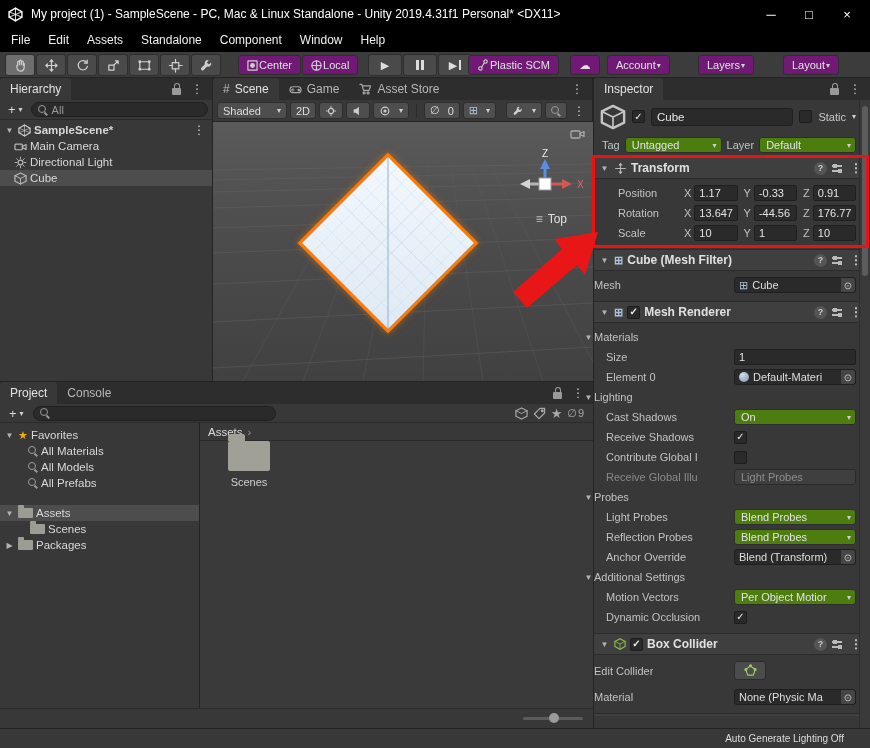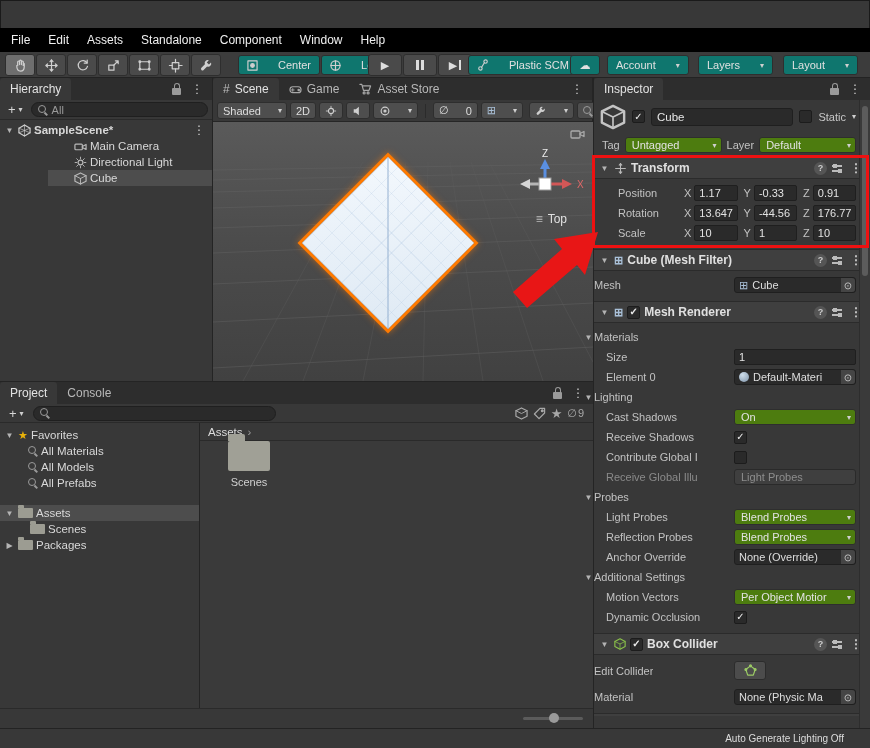--- a/index.html
+++ b/index.html
@@ -14,22 +14,22 @@
   .win-btn { width:30px; height:22px; display:flex; align-items:center; justify-content:center; color:#fff; font-size:13px; }
   .menubar { position:absolute; left:0; top:28px; width:870px; height:24px; background:#000;
              display:flex; align-items:center; padding-left:2px; }
   .menu-item { color:#f0f0f0; font-size:12px; padding:0 9px; height:24px; display:flex; align-items:center; }
   .toolbar { position:absolute; left:0; top:52px; width:870px; height:26px; background:#3c3c3c;
              border-bottom:1px solid #232323; }
   .tb-cluster { position:absolute; top:2px; height:22px; display:flex; align-items:center; gap:1px; }
   .tool-btn { width:30px; height:22px; background:#4a4a4a; border:1px solid #2e2e2e; display:flex;
               align-items:center; justify-content:center; border-radius:3px; }
   .tool-btn.active { background:#6e6e6e; }
-  .tb-btn { height:20px; background:#0f766e; border:1px solid #2e2e2e; border-radius:3px; color:#e0e0e0;
-            font-size:11px; display:flex; align-items:center; gap:20px; padding:0 8px; }
+  .tb-btn { height:20px; background:#701a75; border:1px solid #2e2e2e; border-radius:3px; color:#e0e0e0;
+            font-size:11px; display:flex; align-items:center; gap:1px; padding:0 8px; }
   .caret { font-size:8px; color:#cfcfcf; flex:none; }
   .pausebars { display:flex; gap:2px; }
   .pausebars i { display:block; width:3px; height:10px; background:#ddd; }
   .stepbar { display:block; width:2px; height:10px; background:#ddd; margin-left:2px; }
 
   
   .icn { display:inline-flex; align-items:center; justify-content:center; flex:none; }
   .dots { color:#cfcfcf; font-size:12px; padding:0 3px; }
   .fold { color:#b4b4b4; font-size:8px; width:11px; text-align:center; flex:none; }
   .mag { width:10px; height:12px; position:relative; display:inline-block; flex:none; }
@@ -55,27 +55,27 @@
   
   .hierarchy { position:absolute; left:0; top:78px; width:213px; height:303px; background:#383838; border-right:1px solid #242424; }
   .searchrow { height:20px; display:flex; align-items:center; gap:4px; padding:0 4px; border-bottom:1px solid #2a2a2a; }
   .plus-btn { height:16px; display:flex; align-items:center; gap:3px; padding:0 4px; color:#d8d8d8; font-size:13px; }
   .searchbox { flex:1; height:15px; background:#2a2a2a; border:1px solid #1f1f1f; border-radius:8px;
                display:flex; align-items:center; gap:4px; padding:0 6px; color:#9a9a9a; font-size:11px; }
   .tree { padding-top:2px; }
   .trow-h { height:16px; display:flex; align-items:center; gap:3px; padding:0 4px; font-size:11.5px; color:#d8d8d8; }
   .trow-h.selected { background:#4d4d4d; }
   .trow-h .sp { flex:1; }
-  .indent1 { padding-left:26px;margin-left:48px; }
+  .indent1 { padding-left:14px; }
 
   
   .scene { position:absolute; left:213px; top:78px; width:380px; height:303px; background:#383838; border-right:1px solid #242424; }
   .scene-bar { height:22px; background:#383838; border-bottom:1px solid #262626; display:flex; align-items:center; gap:3px; padding:0 4px; }
   .sbtn { height:17px; background:#4e4e4e; border:1px solid #2e2e2e; border-radius:3px; color:#dedede; font-size:11px;
-          display:flex; align-items:center; gap:17px; padding:0 5px; flex:none; }
+          display:flex; align-items:center; gap:8px; padding:0 5px; flex:none; }
   .flex-sp { flex:1; }
   .canvas { position:relative; width:380px; height:259px; overflow:hidden;
             background:linear-gradient(180deg,#5a5a5a 0%, #4c4c4c 45%, #414141 100%); }
   .grid-svg { position:absolute; left:0; top:0; }
   .cube-diamond { position:absolute; left:111px; top:57px; width:128px; height:128px; transform:rotate(45deg);
             background:
               linear-gradient(45deg, rgba(0,0,0,0) 49.5%, rgba(140,170,205,.45) 49.5%, rgba(140,170,205,.45) 50.5%, rgba(0,0,0,0) 50.5%),
               repeating-linear-gradient(0deg, rgba(150,180,215,.16) 0 1px, rgba(0,0,0,0) 1px 14px),
               repeating-linear-gradient(90deg, rgba(150,180,215,.16) 0 1px, rgba(0,0,0,0) 1px 14px),
               linear-gradient(135deg,#f3f8fd 0%, #dfeaf4 100%);
@@ -152,20 +152,32 @@
                z-index:60; pointer-events:none; }
   .anno-arrow { position:absolute; left:0; top:0; z-index:61; pointer-events:none; }
 
   svg.lineicon { stroke:#cfcfcf; fill:none; stroke-width:1.3; stroke-linecap:round; stroke-linejoin:round; }
 </style>
 </head>
 <body>
 
 <div class="window">
 
+  <div class="titlebar">
+    <span class="icn">
+      <svg width="15" height="15" viewBox="0 0 14 14" class="lineicon" style="stroke:#fff">
+        <polygon points="7,1 13,4.5 13,9.5 7,13 1,9.5 1,4.5"></polygon>
+          <path d="M7 1v12M1 4.5l12 5M13 4.5l-12 5" stroke-width="0.8"></path>
+      </svg>
+    </span>
+    <span class="title">My project (1) - SampleScene - PC, Mac &amp; Linux Standalone - Unity 2019.4.31f1 Personal* &lt;DX11&gt;</span>
+    <span class="win-btn">─</span>
+    <span class="win-btn">□</span>
+    <span class="win-btn">×</span>
+  </div>
 
   <div class="menubar">
     <span class="menu-item">File</span>
     <span class="menu-item">Edit</span>
     <span class="menu-item">Assets</span>
     <span class="menu-item">Standalone</span>
     <span class="menu-item">Component</span>
     <span class="menu-item">Window</span>
     <span class="menu-item">Help</span>
   </div>
@@ -765,21 +777,21 @@
           <span class="dd">
             <span class="txt">Blend Probes</span>
               <span class="caret">▾</span>
           </span>
         </div>
       </div>
       <div class="irow">
         <span class="ilabel sub">Anchor Override</span>
         <div class="ictl">
           <span class="objf">
-            <span class="txt">None (Override)</span>
+            <span class="txt">Blend (Transform)</span>
             <span class="picker">⊙</span>
           </span>
         </div>
       </div>
       <div class="irow">
         <span class="fold" style="margin-left:-11px">▼</span>
         <span class="ilabel">Additional Settings</span>
       </div>
       <div class="irow">
         <span class="ilabel sub">Motion Vectors</span>

